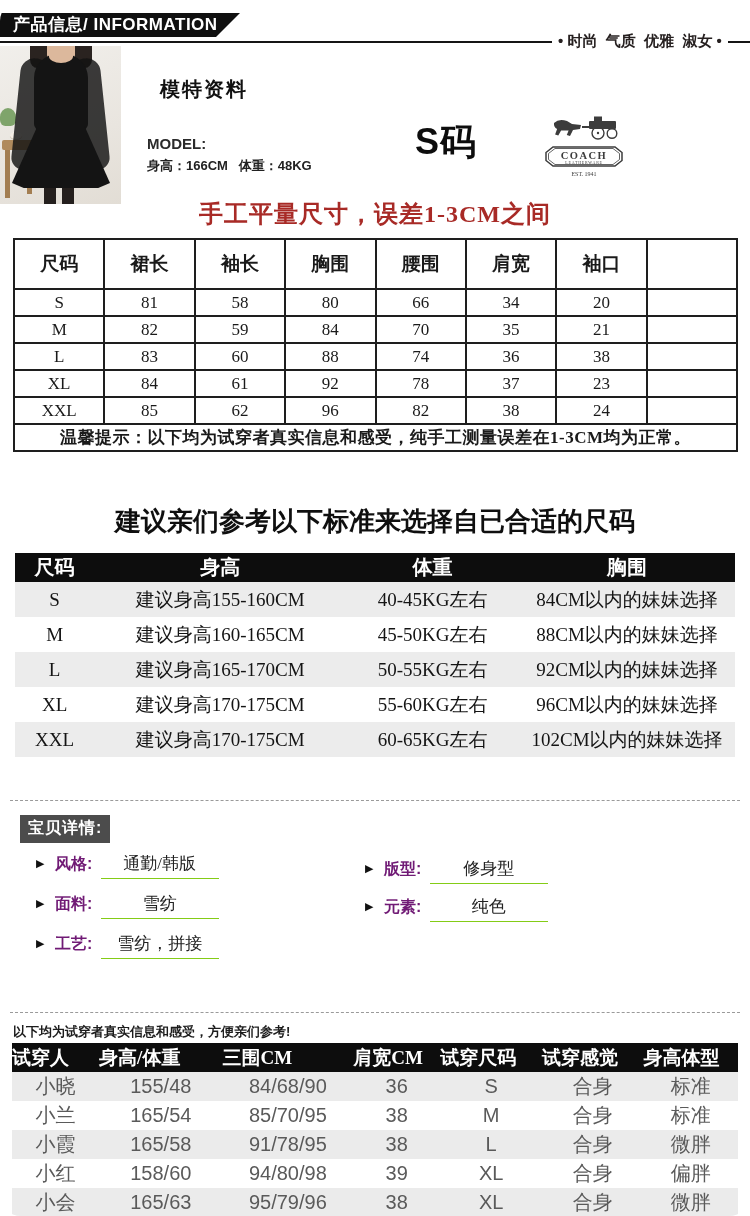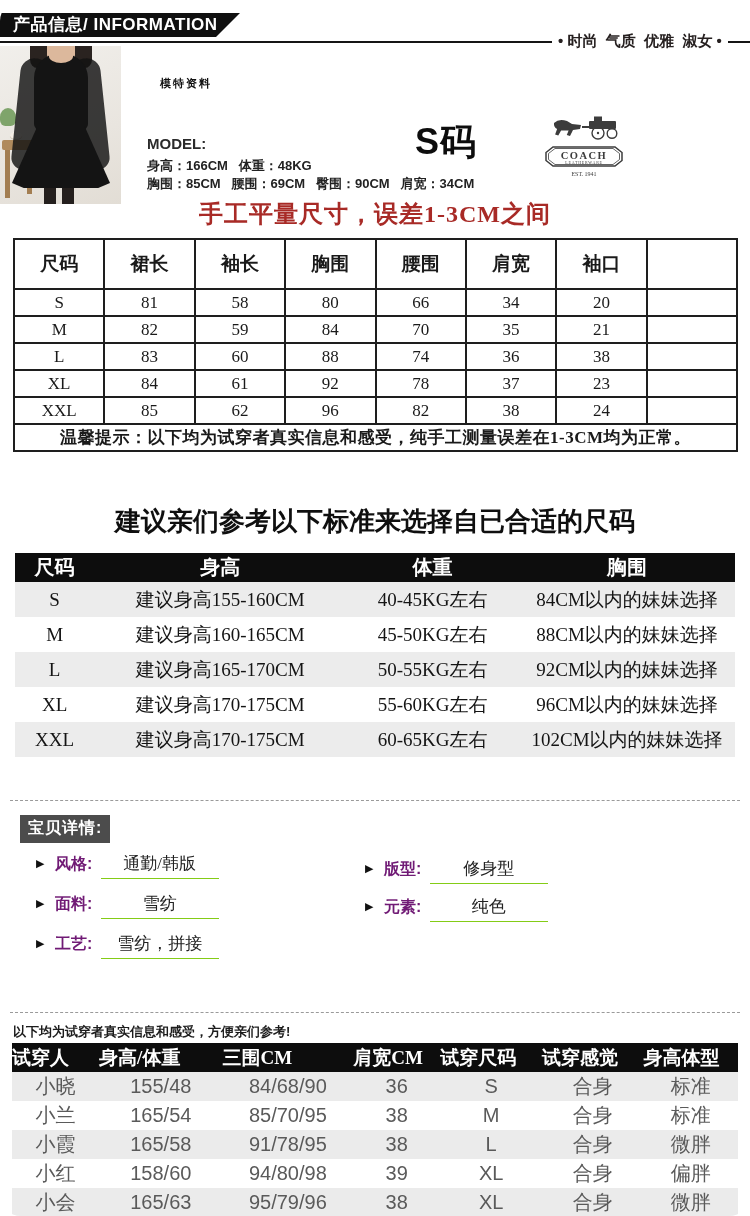--- a/index.html
+++ b/index.html
@@ -27,21 +27,21 @@
   .hairR { position:absolute; left:74px; top:0; width:18px; height:22px; background:#2a2320; border-radius:0 0 40% 50%; }
   .sleeveL { position:absolute; left:16px; top:12px; width:26px; height:112px; background:rgba(18,18,18,.82); border-radius:14px 10px 10px 12px; transform:rotate(6deg); }
   .sleeveR { position:absolute; left:79px; top:12px; width:26px; height:112px; background:rgba(18,18,18,.82); border-radius:10px 14px 12px 10px; transform:rotate(-6deg); }
   .torso { position:absolute; left:34px; top:8px; width:54px; height:76px; background:#141414; border-radius:24px 24px 6px 6px; }
   .scoop { position:absolute; left:49px; top:4px; width:24px; height:13px; background:#dcb89c; border-radius:0 0 50% 50%; }
   .skirt { position:absolute; left:12px; top:80px; width:98px; height:62px; background:#141414;
            clip-path:polygon(26% 0,74% 0,100% 92%,88% 100%,12% 100%,0 92%); }
   .legL { position:absolute; left:44px; top:140px; width:12px; height:18px; background:#241f1d; }
   .legR { position:absolute; left:62px; top:140px; width:12px; height:18px; background:#241f1d; }
 
-  .model-title { position:absolute; top:76px; left:160px; font-size:11px; font-weight:bold; color:#111; letter-spacing:2px; }
+  .model-title { position:absolute; top:76px; left:160px; font-size:20px; font-weight:bold; color:#111; letter-spacing:2px; }
   .model-label { position:absolute; top:135px; left:147px; font-size:15px; font-weight:bold; color:#2b2b2b; }
   .stats1 { position:absolute; top:157px; left:147px; font-size:13px; font-weight:bold; color:#222; white-space:pre; }
   .stats2 { position:absolute; top:175px; left:147px; font-size:13px; font-weight:bold; color:#222; white-space:pre; }
   .size-badge { position:absolute; top:118px; left:415px; font-size:36px; font-weight:bold; color:#0d0d0d; letter-spacing:1px; }
   .coach { position:absolute; top:116px; left:538px; }
   .coach text { font-family:"Liberation Serif", serif; fill:#3c3c3c; }
 
   
   .measure-title { position:absolute; top:198px; left:0; width:750px; text-align:center;
                    font-family:"Liberation Serif", serif; font-weight:bold; font-size:24px; color:#a82a26; letter-spacing:1px; }
@@ -112,21 +112,20 @@
     <div class="torso"></div>
     <div class="scoop"></div>
     <div class="legL"></div>
     <div class="legR"></div>
     <div class="skirt"></div>
   </div>
 
   <div class="model-title">模特资料</div>
   <div class="model-label">MODEL:</div>
   <div class="stats1">身高：166CM   体重：48KG</div>
-  <div class="stats2">胸围：85CM   腰围：69CM   臀围：90CM   肩宽：34CM</div>
   <div class="size-badge">S码</div>
 
   <svg class="coach" width="92" height="70" viewBox="0 0 92 70">
     <g>
       <circle cx="60" cy="17" r="6" fill="none" stroke="#3c3c3c" stroke-width="1.4"></circle>
       <circle cx="60" cy="17" r="1.2" fill="#3c3c3c"></circle>
       <circle cx="74" cy="17.5" r="4.8" fill="none" stroke="#3c3c3c" stroke-width="1.4"></circle>
       <rect x="51" y="5" width="27" height="8" rx="1" fill="#3c3c3c"></rect>
       <rect x="56" y="0.5" width="8" height="5.5" fill="#3c3c3c"></rect>
       <path d="M16 7 q5 -5 13 -2 l5 3 9 1 -1 4 -7 1 -3 6 -3.2 -1 1.8 -4.5 -7.5 0 -2.8 5 -3.2 -1 2 -5.5 q-3.6 -2 -3.1 -6z" fill="#3c3c3c"></path>

